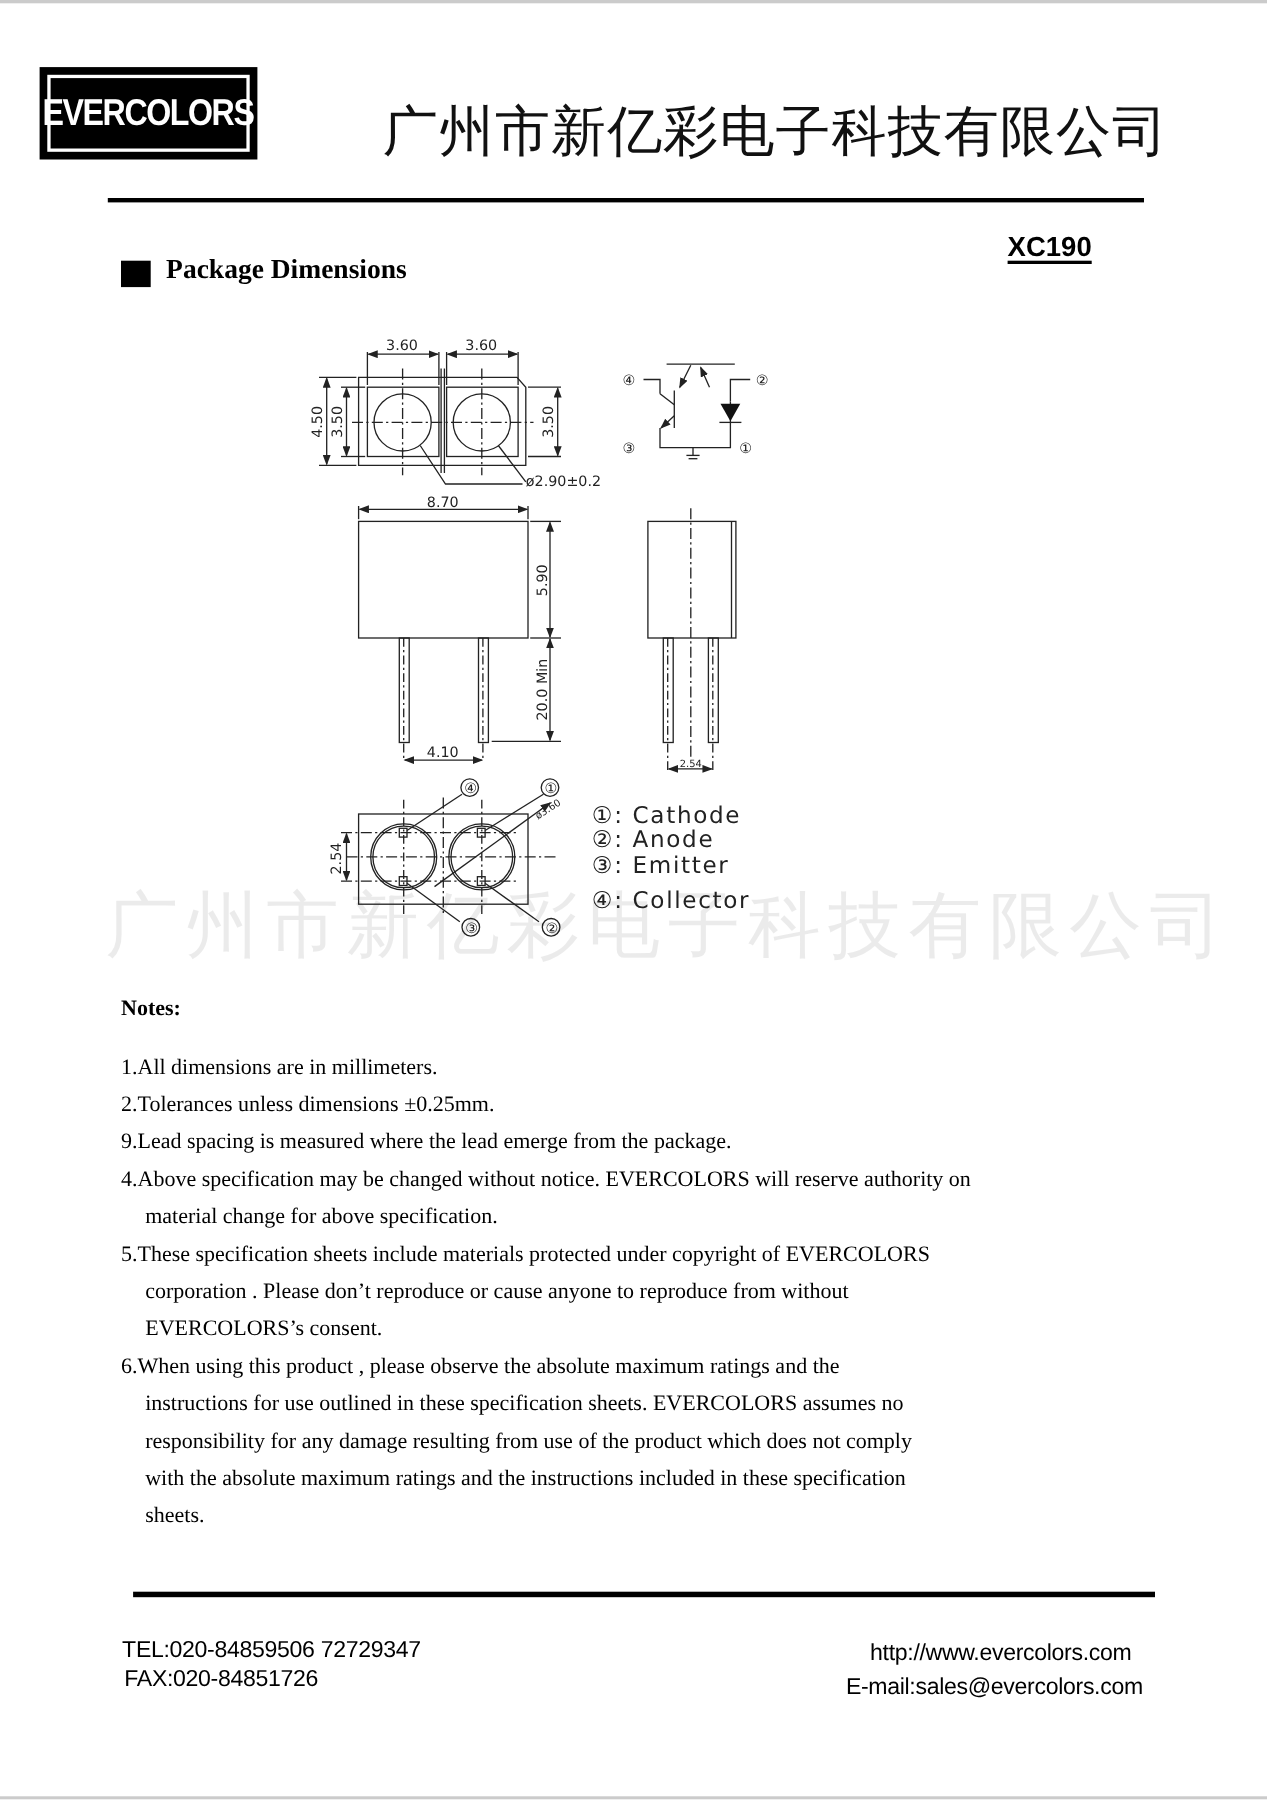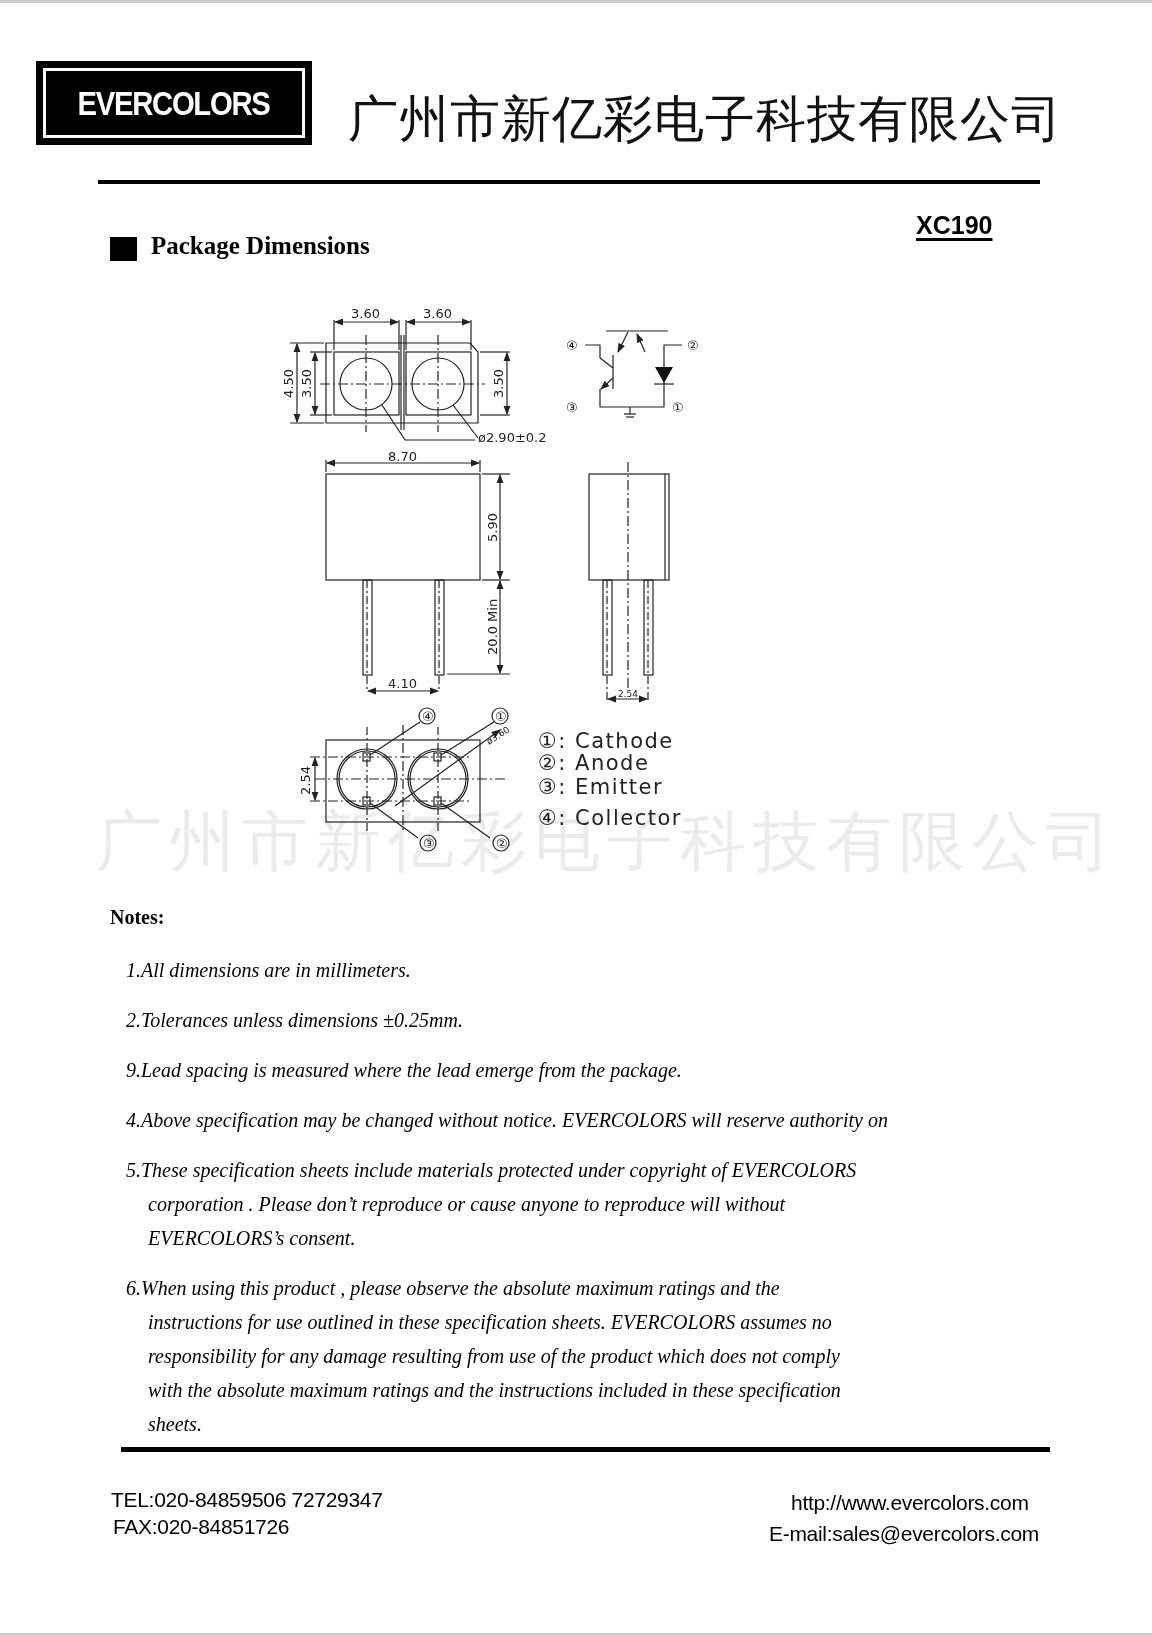--- a/index.html
+++ b/index.html
@@ -1,40 +1,40 @@
 <!DOCTYPE html>
 <html><head>
 <meta charset="utf-8">
 <style>
   html, body { margin:0; padding:0; background:#fff; }
   body { width:1152px; height:1636px; position:relative; overflow:hidden; font-family:"Liberation Serif", serif; color:#000; }
   .edge-top { position:absolute; left:0; top:0; width:1152px; height:3px; background:#cbcbcb; }
   .edge-bottom { position:absolute; left:0; bottom:0; width:1152px; height:3px; background:#cbcbcb; }
 
-  .logo { position:absolute; left:36px; top:61px; width:276px; height:84px; background:#000; box-sizing:border-box; }
+  .logo { position:absolute; left:36px; top:61px; width:198px; height:84px; background:#000; box-sizing:border-box; }
   .logo-inner { position:absolute; left:7px; top:7px; right:7px; bottom:7px; border:3px solid #fff; display:flex; align-items:center; justify-content:center; }
   .logo-text { color:#fff; font-family:"Liberation Sans", sans-serif; font-weight:bold; font-size:34px; letter-spacing:-1.5px; transform:scaleX(0.86); }
 
   .company-cn { position:absolute; left:348px; top:86px; font-family:"DejaVu Sans", sans-serif; font-size:50px; font-weight:normal; letter-spacing:1px; color:#111; white-space:nowrap; }
   .rule-top { position:absolute; left:98px; top:180px; width:942px; height:4px; background:#000; }
 
   .section-square { position:absolute; left:110px; top:237px; width:27px; height:24px; background:#000; }
   .section-title { position:absolute; left:151px; top:232px; font-size:25px; font-weight:bold;text-align:center; }
   .part-no { position:absolute; left:916px; top:211px; font-family:"Liberation Sans", sans-serif; font-weight:bold; font-size:25px; text-decoration:underline; text-decoration-thickness:3px; text-underline-offset:4px; }
 
   .drawing { position:absolute; left:0; top:0; width:1152px; height:900px; pointer-events:none; }
   .drawing * { pointer-events:auto; }
   .dim-text { font-family:"DejaVu Sans", sans-serif; font-size:13px; fill:#222; }
   .legend-text { font-family:"DejaVu Sans", sans-serif; font-size:21px; fill:#222; letter-spacing:1.5px; }
 
   .watermark { position:absolute; left:96px; top:797px; font-family:"DejaVu Sans", sans-serif; font-size:66px; color:rgba(0,0,0,0.08); letter-spacing:7px; white-space:nowrap; }
 
   .notes { position:absolute; left:110px; top:900px; width:920px; font-size:20px; line-height:34px; }
   .notes-title { font-weight:bold; font-size:20px; margin-bottom:19px; }
-  .note { margin:16px;font-style:italic; }
+  .note { margin:0; }
   .note .cont { display:block; padding-left:22px; }
 
   .rule-bottom { position:absolute; left:121px; top:1447px; width:929px; height:5px; background:#000; }
 
   .contact { position:absolute; font-family:"Liberation Sans", sans-serif; font-size:21px; letter-spacing:-0.3px; white-space:nowrap; }
   .tel { left:111px; top:1488px; }
   .fax { left:113px; top:1515px; }
   .web { left:769px; top:1491px;margin-left:22px; }
   .mail { left:769px; top:1522px; }
 </style>
@@ -205,22 +205,22 @@
     <text class="legend-text" x="538" y="794"><tspan>③</tspan><tspan>: Emitter</tspan></text>
     <text class="legend-text" x="538" y="825"><tspan>④</tspan><tspan>: Collector</tspan></text>
   </g>
 </svg>
 
 <div class="notes">
   <div class="notes-title">Notes:</div>
   <p class="note"><span>1.All dimensions are in millimeters.</span></p>
   <p class="note"><span>2.Tolerances unless dimensions  ±0.25mm.</span></p>
   <p class="note"><span>9.Lead spacing is measured where the lead emerge from the package.</span></p>
-  <p class="note"><span>4.Above specification may be changed without notice. EVERCOLORS will reserve authority on</span></p>
-  <p class="note"><span>5.These specification sheets include materials protected under copyright of EVERCOLORS</span><span class="cont">corporation . Please don’t reproduce or cause anyone to reproduce will without</span><span class="cont">EVERCOLORS’s consent.</span></p>
+  <p class="note"><span>4.Above specification may be changed without notice. EVERCOLORS will reserve authority on</span><span class="cont">material change for above specification.</span></p>
+  <p class="note"><span>5.These specification sheets include materials protected under copyright of EVERCOLORS</span><span class="cont">corporation . Please don’t reproduce or cause anyone to reproduce from without</span><span class="cont">EVERCOLORS’s consent.</span></p>
   <p class="note"><span>6.When using this product , please observe the absolute maximum ratings and the</span><span class="cont">instructions for use outlined in these specification sheets. EVERCOLORS assumes no</span><span class="cont">responsibility for any damage resulting from use of the product which does not comply</span><span class="cont">with the absolute maximum ratings and the instructions included in these specification</span><span class="cont">sheets.</span></p>
 </div>
 
 <div class="rule-bottom"></div>
 
 <div class="contact tel">TEL:020-84859506   72729347</div>
 <div class="contact fax">FAX:020-84851726</div>
 <div class="contact web">http://www.evercolors.com</div>
 <div class="contact mail">E-mail:sales@evercolors.com</div>
 

